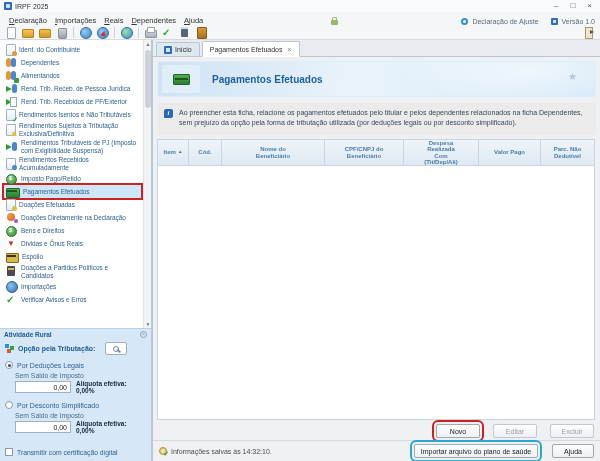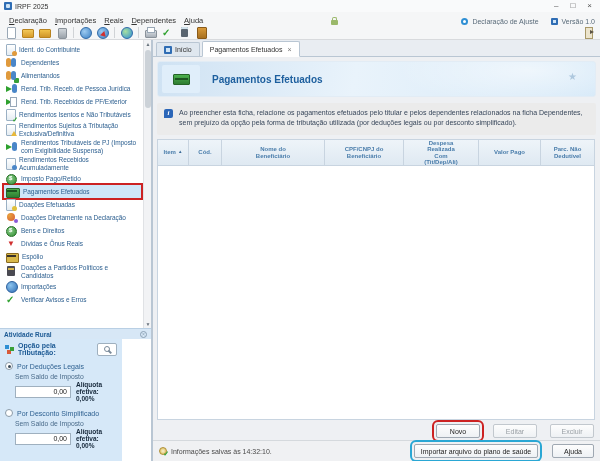--- a/index.html
+++ b/index.html
@@ -56,21 +56,21 @@
   .sb-label { font-size:6.5px; line-height:7.5px; letter-spacing:-0.05px; color:#2f6191; }
   .sb-item.sel { background:#cfe6f8; outline:2px solid #cc2222; outline-offset:0; }
   .sb-scroll { position:absolute; top:0; right:0; width:8px; height:288px; background:#f2f3f5; border-left:1px solid #e0e2e5; }
   .sb-scroll .arr { position:absolute; left:0; width:8px; height:8px; font-size:5px; line-height:8px; text-align:center; color:#6a747e; }
   .sb-scroll .thumb { position:absolute; left:1px; top:10px; width:6px; height:58px; background:#ccd2d8; border-radius:3px; }
 
   .rural-band { position:absolute; top:288px; left:0; width:151px; height:11px; background:#d7e7f6; border-top:1px solid #b9cfe4; display:flex; align-items:center; padding:0 4px; }
   .rural-band .lbl { font-size:6.5px; font-weight:bold; color:#1d5a94; }
   .rural-band .collapse { margin-left:auto; width:7px; height:7px; border:1px solid #8aa0b4; border-radius:50%; color:#8aa0b4; font-size:5px; line-height:5px; text-align:center; }
 
-  .tax-panel { position:absolute; top:299px; left:0; width:122px; bottom:0; background:#d6e8f8; padding:3px 5px; }
+  .tax-panel { position:absolute; top:299px; left:0; width:151px; bottom:0; background:#d6e8f8; padding:3px 5px; }
   .tp-row { display:flex; align-items:center; gap:4px; }
   .tp-title { font-size:7px; font-weight:bold; color:#1d5a94; }
   .ic-opt { width:9px; height:9px; position:relative; flex:none; }
   .ic-opt::before { content:""; position:absolute; left:0; top:0; width:4px; height:4px; background:#2f8fd4; box-shadow:5px 2px 0 #38a038, 2px 5px 0 #d85a3a; }
   .btn-search { width:22px; height:13px; background:#fff; border:1px solid #9fb0bf; border-radius:2px; margin-left:6px; display:flex; align-items:center; justify-content:center; cursor:pointer; }
   .ic-search { width:6px; height:6px; border:1.5px solid #7a8a9a; border-radius:50%; position:relative; }
   .ic-search::after { content:""; position:absolute; width:4px; height:1.5px; background:#7a8a9a; transform:rotate(45deg); right:-3px; bottom:-1px; }
   .radio { width:8px; height:8px; border:1px solid #8a9aa8; border-radius:50%; background:#fff; position:relative; flex:none; cursor:pointer; }
   .radio.sel::after { content:""; position:absolute; left:2px; top:2px; width:3px; height:3px; background:#3a4a58; border-radius:50%; }
   .tp-optlabel { font-size:7px; color:#2f6191; }

